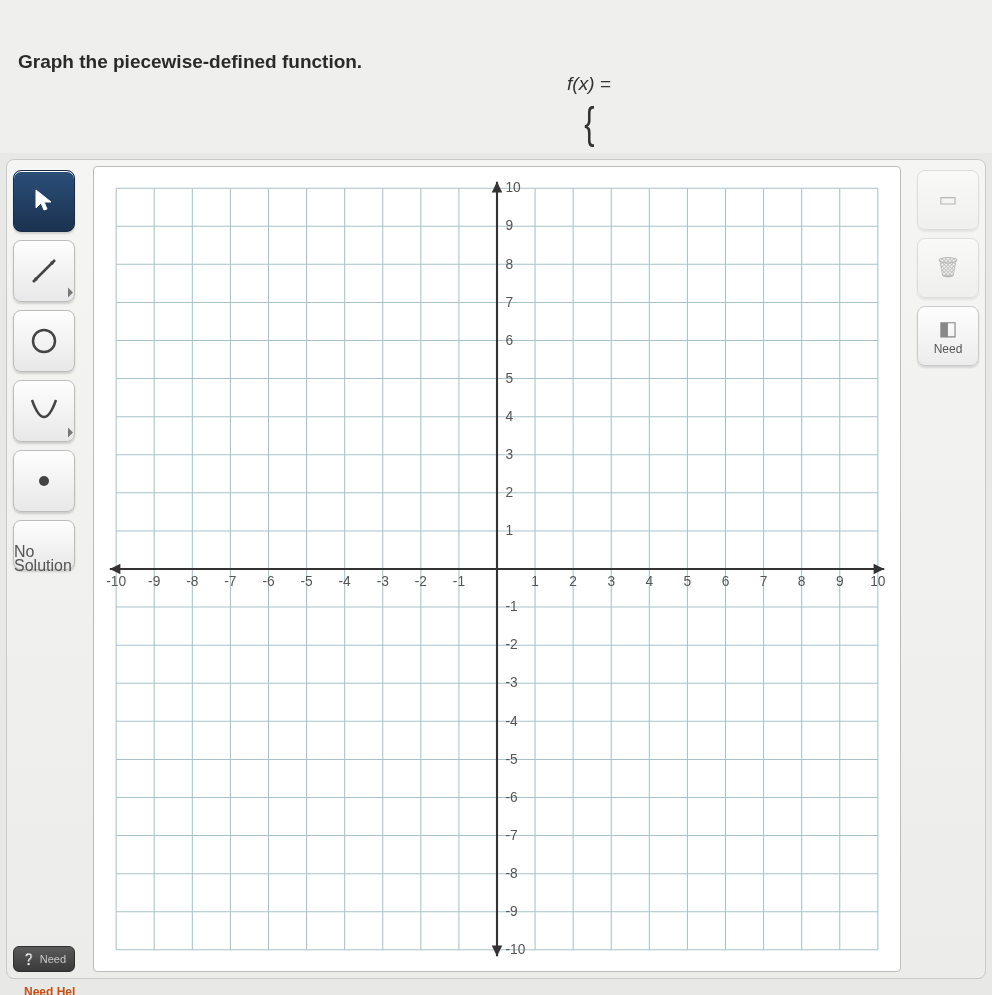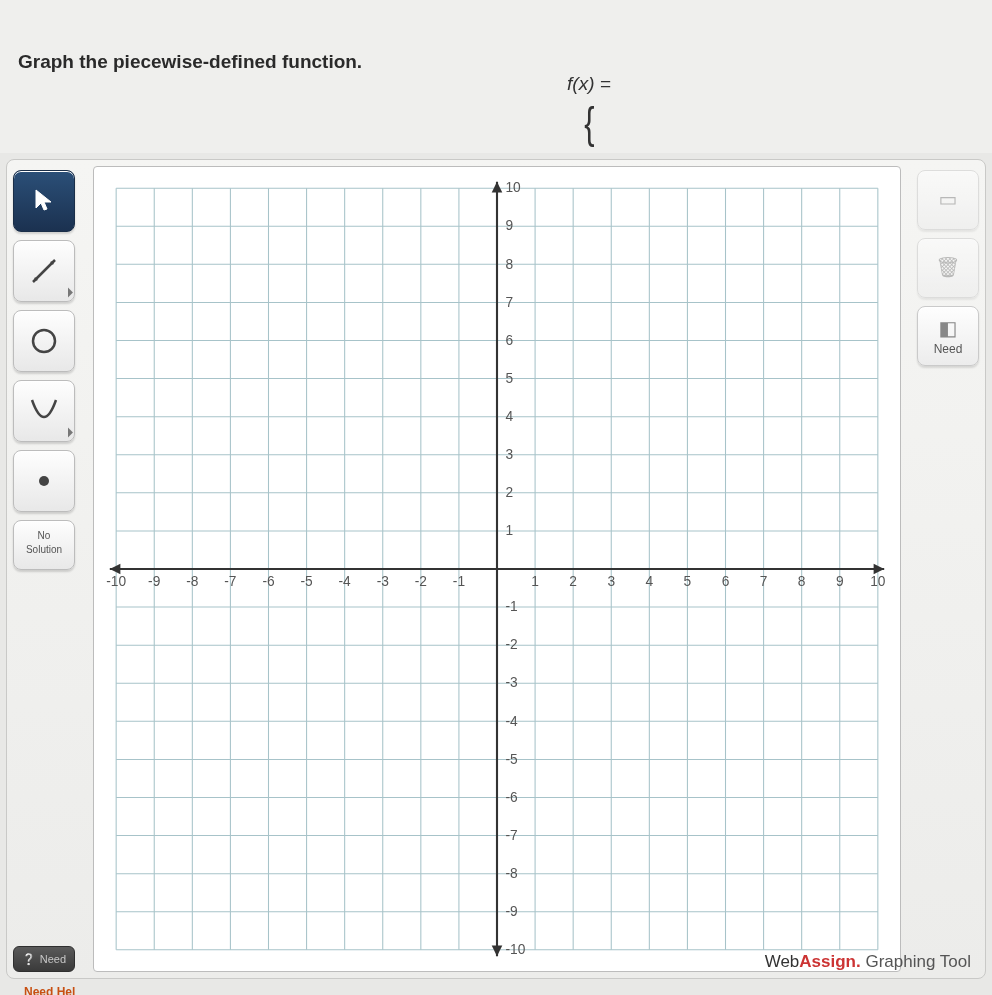--- a/index.html
+++ b/index.html
@@ -94,24 +94,24 @@
     border-right: 0;
     border-bottom: 7px solid #777;
     transform: rotate(-45deg);
   }
   .nosol-btn {
     width: 62px;
     height: 50px;
     border-radius: 8px;
     border: 1px solid #bcbcbc;
     background: linear-gradient(#fefefe,#e8e8e8);
-    font-size: 10px;
+    font-size: 16px;
     color: #555;
-    text-align: center;
-    padding-top: 8px;
+    text-align: left;
+    padding-top: 24px;
     line-height: 14px;
     cursor: pointer;
     box-shadow: 0 2px 2px rgba(0,0,0,0.15), inset 0 1px 0 #fff;
   }
   .help-btn {
     margin-top: auto;
     width: 62px;
     height: 26px;
     border-radius: 6px;
     background: linear-gradient(#5a5a5a,#3a3a3a);
@@ -330,18 +330,15 @@
     </div>
     <div class="side-btn faded">
       <span class="icn">🗑</span>
     </div>
     <div class="side-btn">
       <span class="icn">◧</span>
       <span>Need</span>
     </div>
   </div>
 
-  <div class="footer-brand">
-    <span class="wa1">Web</span><span class="wa2">Assign.</span><span> Graphing Tool</span>
-  </div>
 </div>
 
 <div class="need-help">Need Hel</div>
 
 </body></html>

